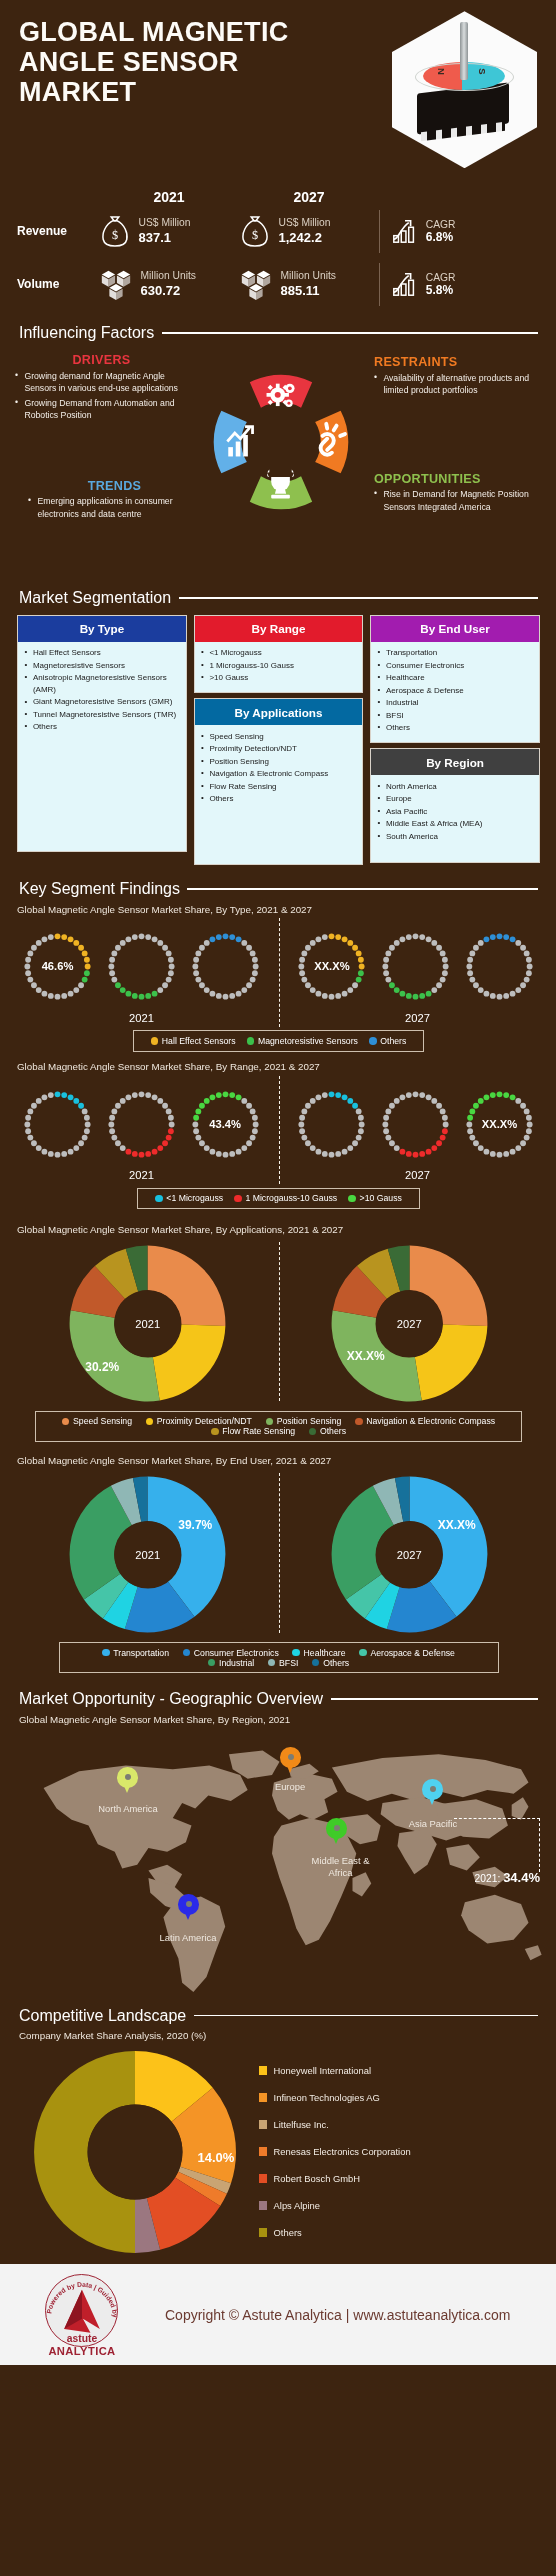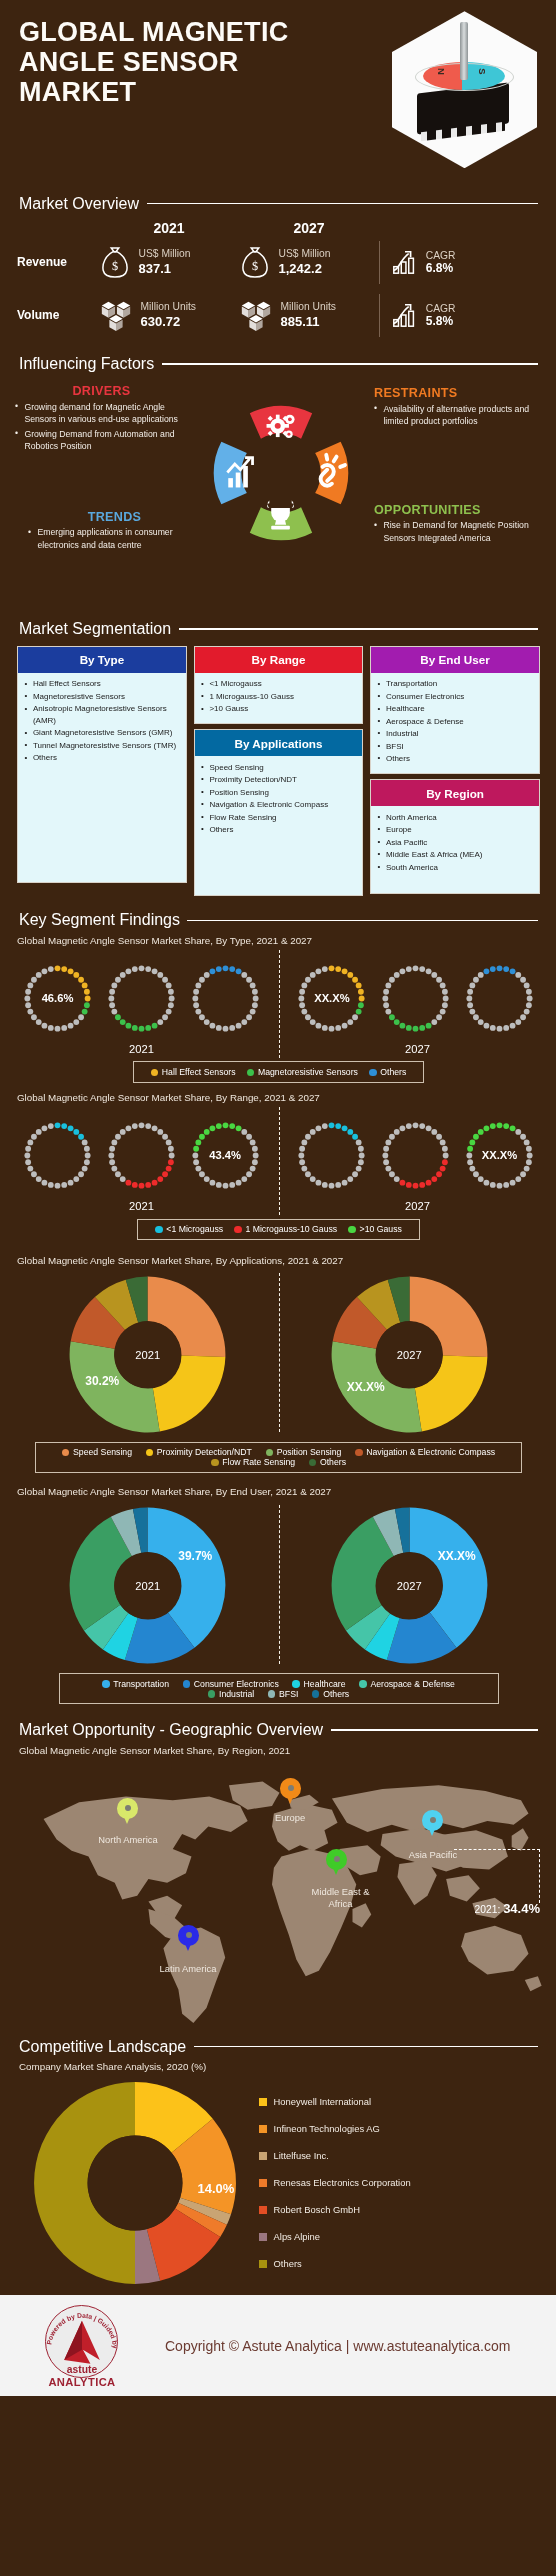--- a/index.html
+++ b/index.html
@@ -214,24 +214,20 @@
         <div class="magnet">
           <span class="n">N</span>
           <span class="s">S</span>
         </div>
         <div class="orbit"></div>
         <div class="rod"></div>
       </div>
     </div>
   </div>
 
-  <div class="sec-head">
-    <h2>Market Overview</h2>
-    <div class="rule"></div>
-  </div>
 
   <div class="overview">
     <div class="ov-years">
       <div class="ov-y1">2021</div>
       <div class="ov-y2">2027</div>
     </div>
 
     <div class="ov-row">
       <div class="ov-label">Revenue</div>
       <div class="ov-cell">
@@ -476,21 +472,21 @@
             <li>Consumer Electronics</li>
             <li>Healthcare</li>
             <li>Aerospace &amp; Defense</li>
             <li>Industrial</li>
             <li>BFSI</li>
             <li>Others</li>
           </ul>
         </div>
       </div>
       <div class="seg-card">
-        <div class="seg-card-h" style="background:#be185d">By Region</div>
+        <div class="seg-card-h" style="background:#404040">By Region</div>
         <div class="seg-card-b" style="min-height:87px">
           <ul>
             <li>North America</li>
             <li>Europe</li>
             <li>Asia Pacific</li>
             <li>Middle East &amp; Africa (MEA)</li>
             <li>South America</li>
           </ul>
         </div>
       </div>
@@ -929,21 +925,21 @@
       <div class="bigdonut">
         <svg width="159" height="159" viewBox="0 0 100 100" id="d-app1">
             <path d="M 50 1 A 49 49 0 0 1 98.97582145792086 51.53912719482828 L 70.98963776768036 50.659625940640694 A 21 21 0 0 0 50 29 Z" fill="#e98b4b"></path>
             <path d="M 98.97582145792086 51.53912719482828 A 49 49 0 0 1 57.66528878697132 98.39672868916175 L 53.28512376584485 70.74145515249789 A 21 21 0 0 0 70.98963776768036 50.659625940640694 Z" fill="#f5c518"></path>
             <path d="M 57.66528878697132 98.39672868916175 A 49 49 0 0 1 1.7034148376990927 41.727161209076044 L 29.30146350187104 46.45449766103259 A 21 21 0 0 0 53.28512376584485 70.74145515249789 Z" fill="#7fb45e"></path>
             <path d="M 1.7034148376990927 41.727161209076044 A 49 49 0 0 1 16.908692402069796 13.861857249449486 L 35.81801102945848 34.51222453547835 A 21 21 0 0 0 29.30146350187104 46.45449766103259 Z" fill="#c1592a"></path>
             <path d="M 16.908692402069796 13.861857249449486 A 49 49 0 0 1 36.32943580407775 2.945609401829792 L 44.14118677317618 29.8338326007842 A 21 21 0 0 0 35.81801102945848 34.51222453547835 Z" fill="#b8941f"></path>
             <path d="M 36.32943580407775 2.945609401829792 A 49 49 0 0 1 49.99999999999999 1 L 49.99999999999999 29 A 21 21 0 0 0 44.14118677317618 29.8338326007842 Z" fill="#3a6b36"></path>
           </svg>
         <div class="hole">2021</div>
-        <div class="callout" style="left:17px; top:99px">30.2%</div>
+        <div class="callout" style="left:17px; top:116px">30.2%</div>
       </div>
       <div class="bigdonut">
         <svg width="159" height="159" viewBox="0 0 100 100" id="d-app2">
             <path d="M 50 1 A 49 49 0 0 1 98.97582145792086 51.53912719482828 L 70.98963776768036 50.659625940640694 A 21 21 0 0 0 50 29 Z" fill="#e98b4b"></path>
             <path d="M 98.97582145792086 51.53912719482828 A 49 49 0 0 1 57.66528878697132 98.39672868916175 L 53.28512376584485 70.74145515249789 A 21 21 0 0 0 70.98963776768036 50.659625940640694 Z" fill="#f5c518"></path>
             <path d="M 57.66528878697132 98.39672868916175 A 49 49 0 0 1 1.7034148376990927 41.727161209076044 L 29.30146350187104 46.45449766103259 A 21 21 0 0 0 53.28512376584485 70.74145515249789 Z" fill="#7fb45e"></path>
             <path d="M 1.7034148376990927 41.727161209076044 A 49 49 0 0 1 16.908692402069796 13.861857249449486 L 35.81801102945848 34.51222453547835 A 21 21 0 0 0 29.30146350187104 46.45449766103259 Z" fill="#c1592a"></path>
             <path d="M 16.908692402069796 13.861857249449486 A 49 49 0 0 1 36.32943580407775 2.945609401829792 L 44.14118677317618 29.8338326007842 A 21 21 0 0 0 35.81801102945848 34.51222453547835 Z" fill="#b8941f"></path>
             <path d="M 36.32943580407775 2.945609401829792 A 49 49 0 0 1 49.99999999999999 1 L 49.99999999999999 29 A 21 21 0 0 0 44.14118677317618 29.8338326007842 Z" fill="#3a6b36"></path>
           </svg>

